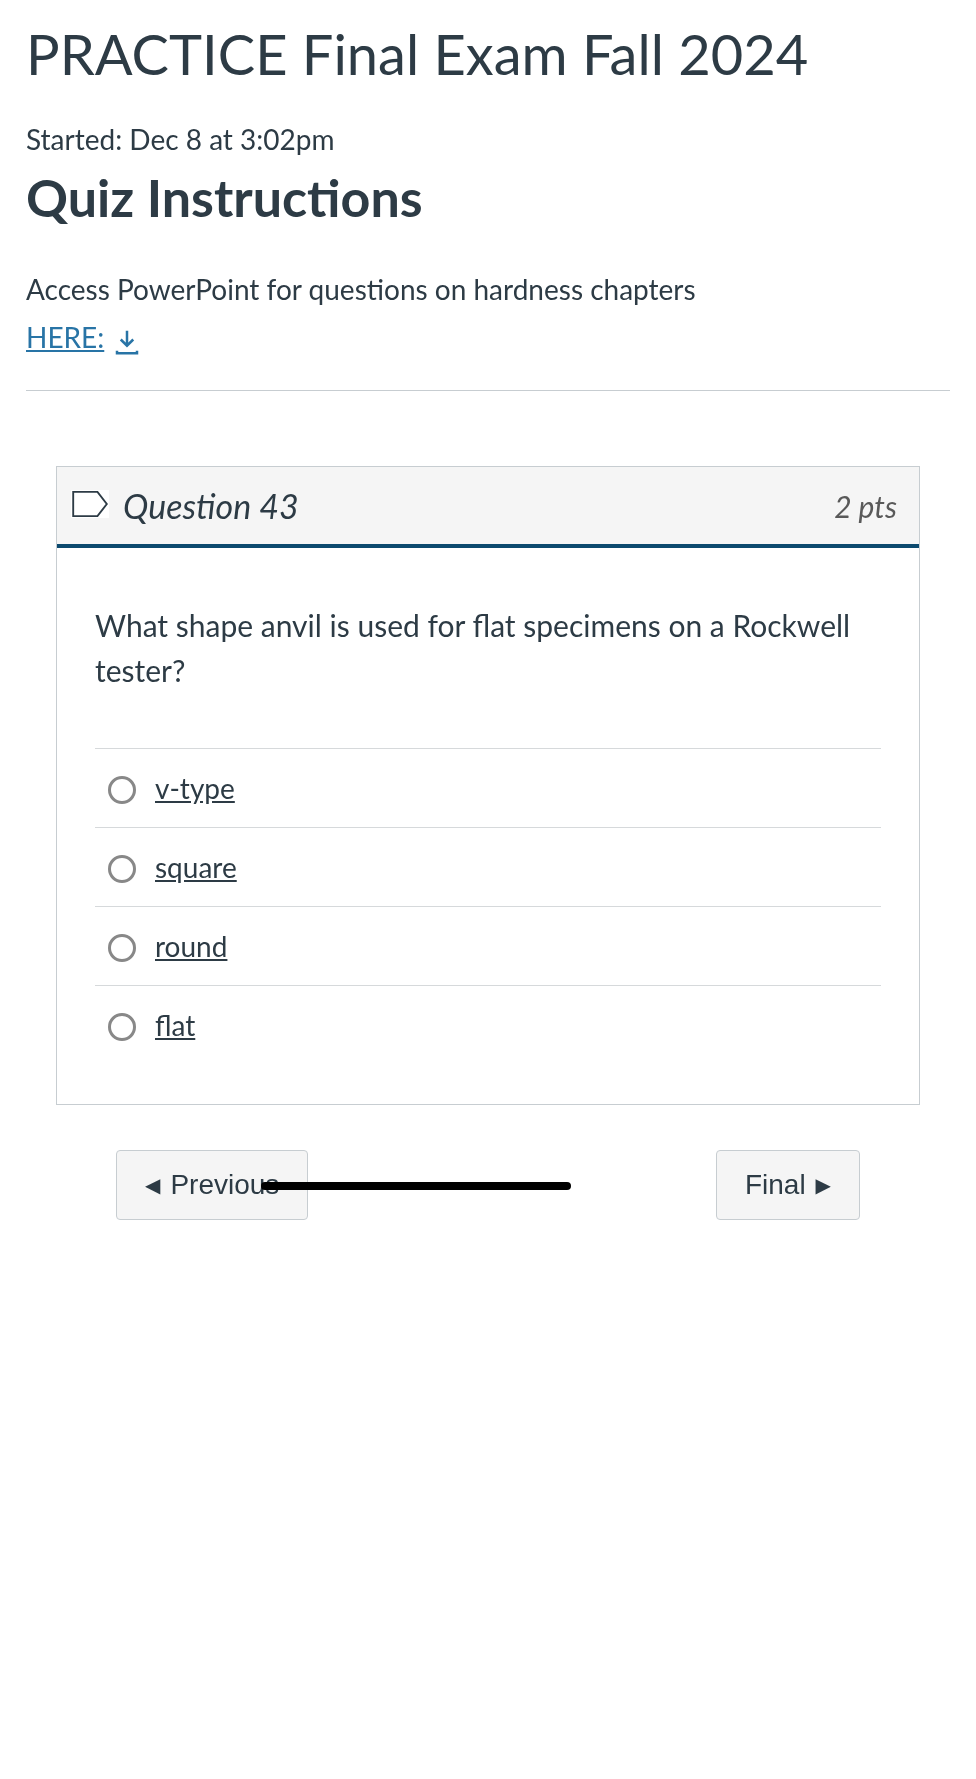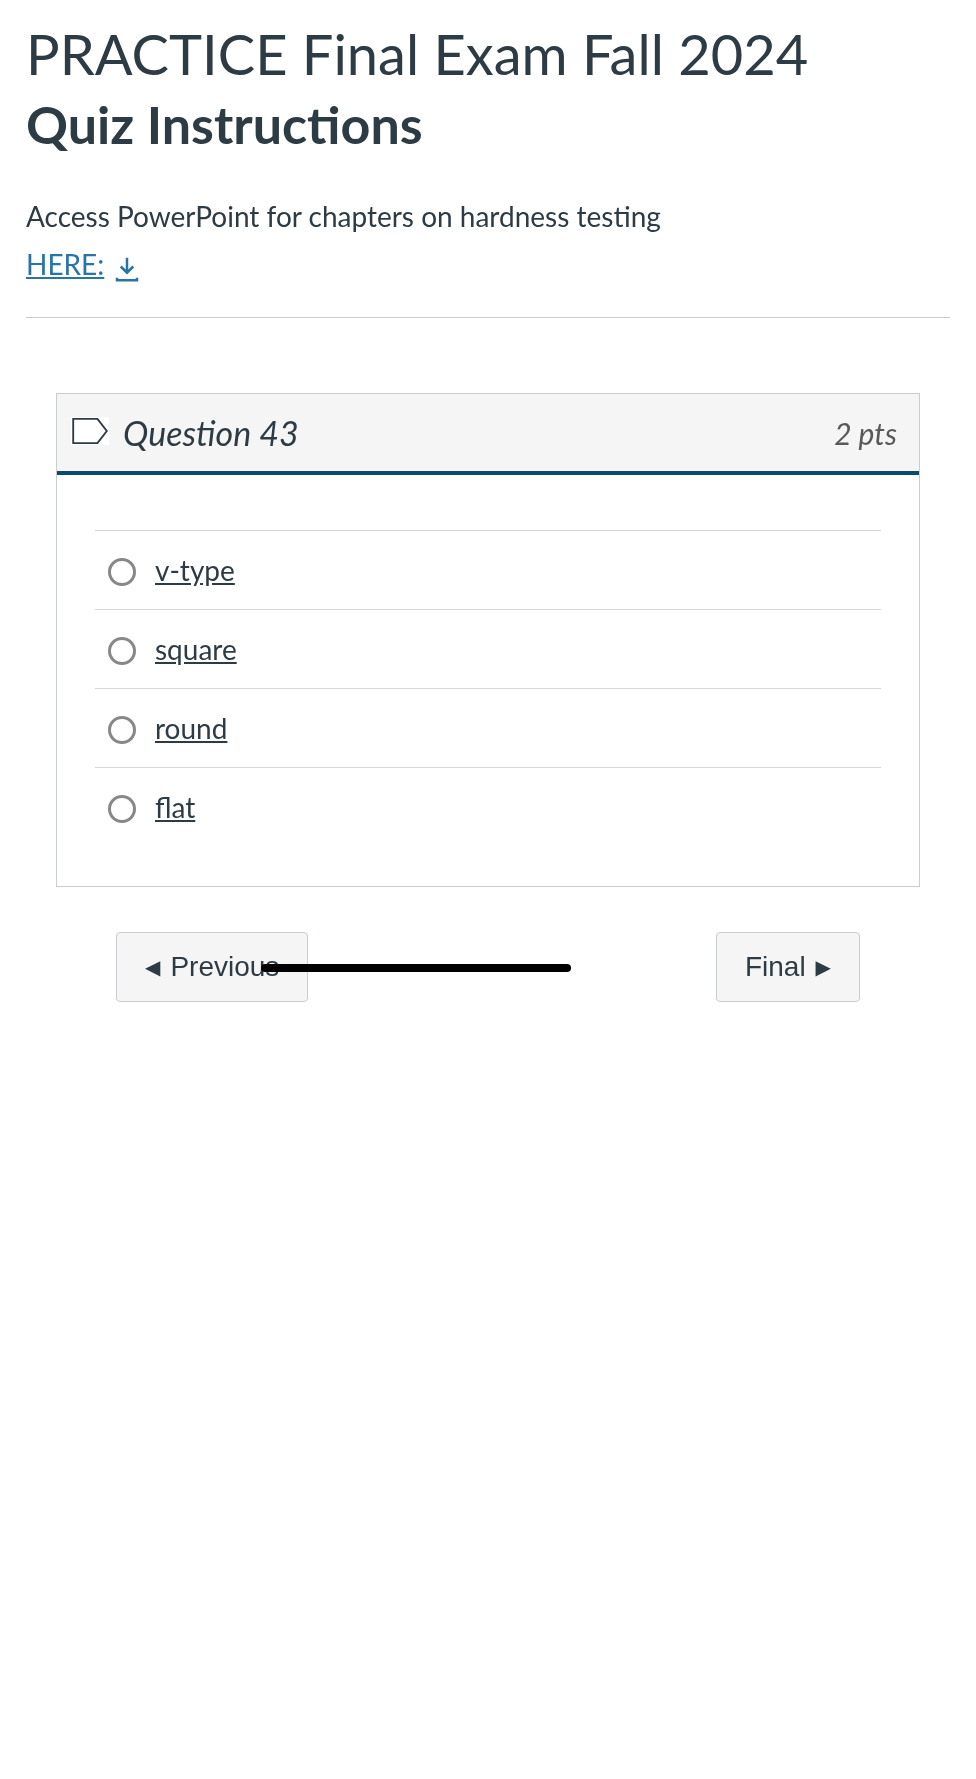--- a/index.html
+++ b/index.html
@@ -167,25 +167,26 @@
       top: 32px;
       left: 145px;
       width: 310px;
     }
   </style>
 </head>
 <body>
 
 <div class="container">
   <h1 class="quiz-title">PRACTICE Final Exam Fall 2024</h1>
+  <div class="started-text">Started: Dec 8 at 3:02pm</div>
   <h2 class="instructions-heading">Quiz Instructions</h2>
 
 
   <div class="instruction-line second">
-    <span>Access PowerPoint for chapters on hardness testing </span>
+    <span>Access PowerPoint for questions on hardness chapters </span>
   </div>
   <div>
     <a class="link" style="font-size:28px;">HERE:</a>
     <span class="download-icon">
       <svg viewBox="0 0 24 24">
           <path d="M12 3 L12 15 M7 10 L12 15 L17 10 M4 19 L4 21 L20 21 L20 19"></path>
         </svg>
     </span>
   </div>
 
@@ -197,20 +198,21 @@
         <span>
           <svg class="tag-icon" viewBox="0 0 40 30">
               <path d="M2 2 L28 2 L38 15 L28 28 L2 28 Z"></path>
             </svg>
         </span>
         <span class="question-number">Question 43</span>
       </div>
       <span class="question-points">2 pts</span>
     </div>
     <div class="question-body">
+      <div class="question-text">What shape anvil is used for flat specimens on a Rockwell tester?</div>
       <div class="answer-list">
         <label class="answer-option">
           <input type="radio" name="q43" class="radio" style="">
           <span class="answer-label">v-type</span>
         </label>
         <label class="answer-option">
           <input type="radio" name="q43" class="radio" style="">
           <span class="answer-label">square</span>
         </label>
         <label class="answer-option">

